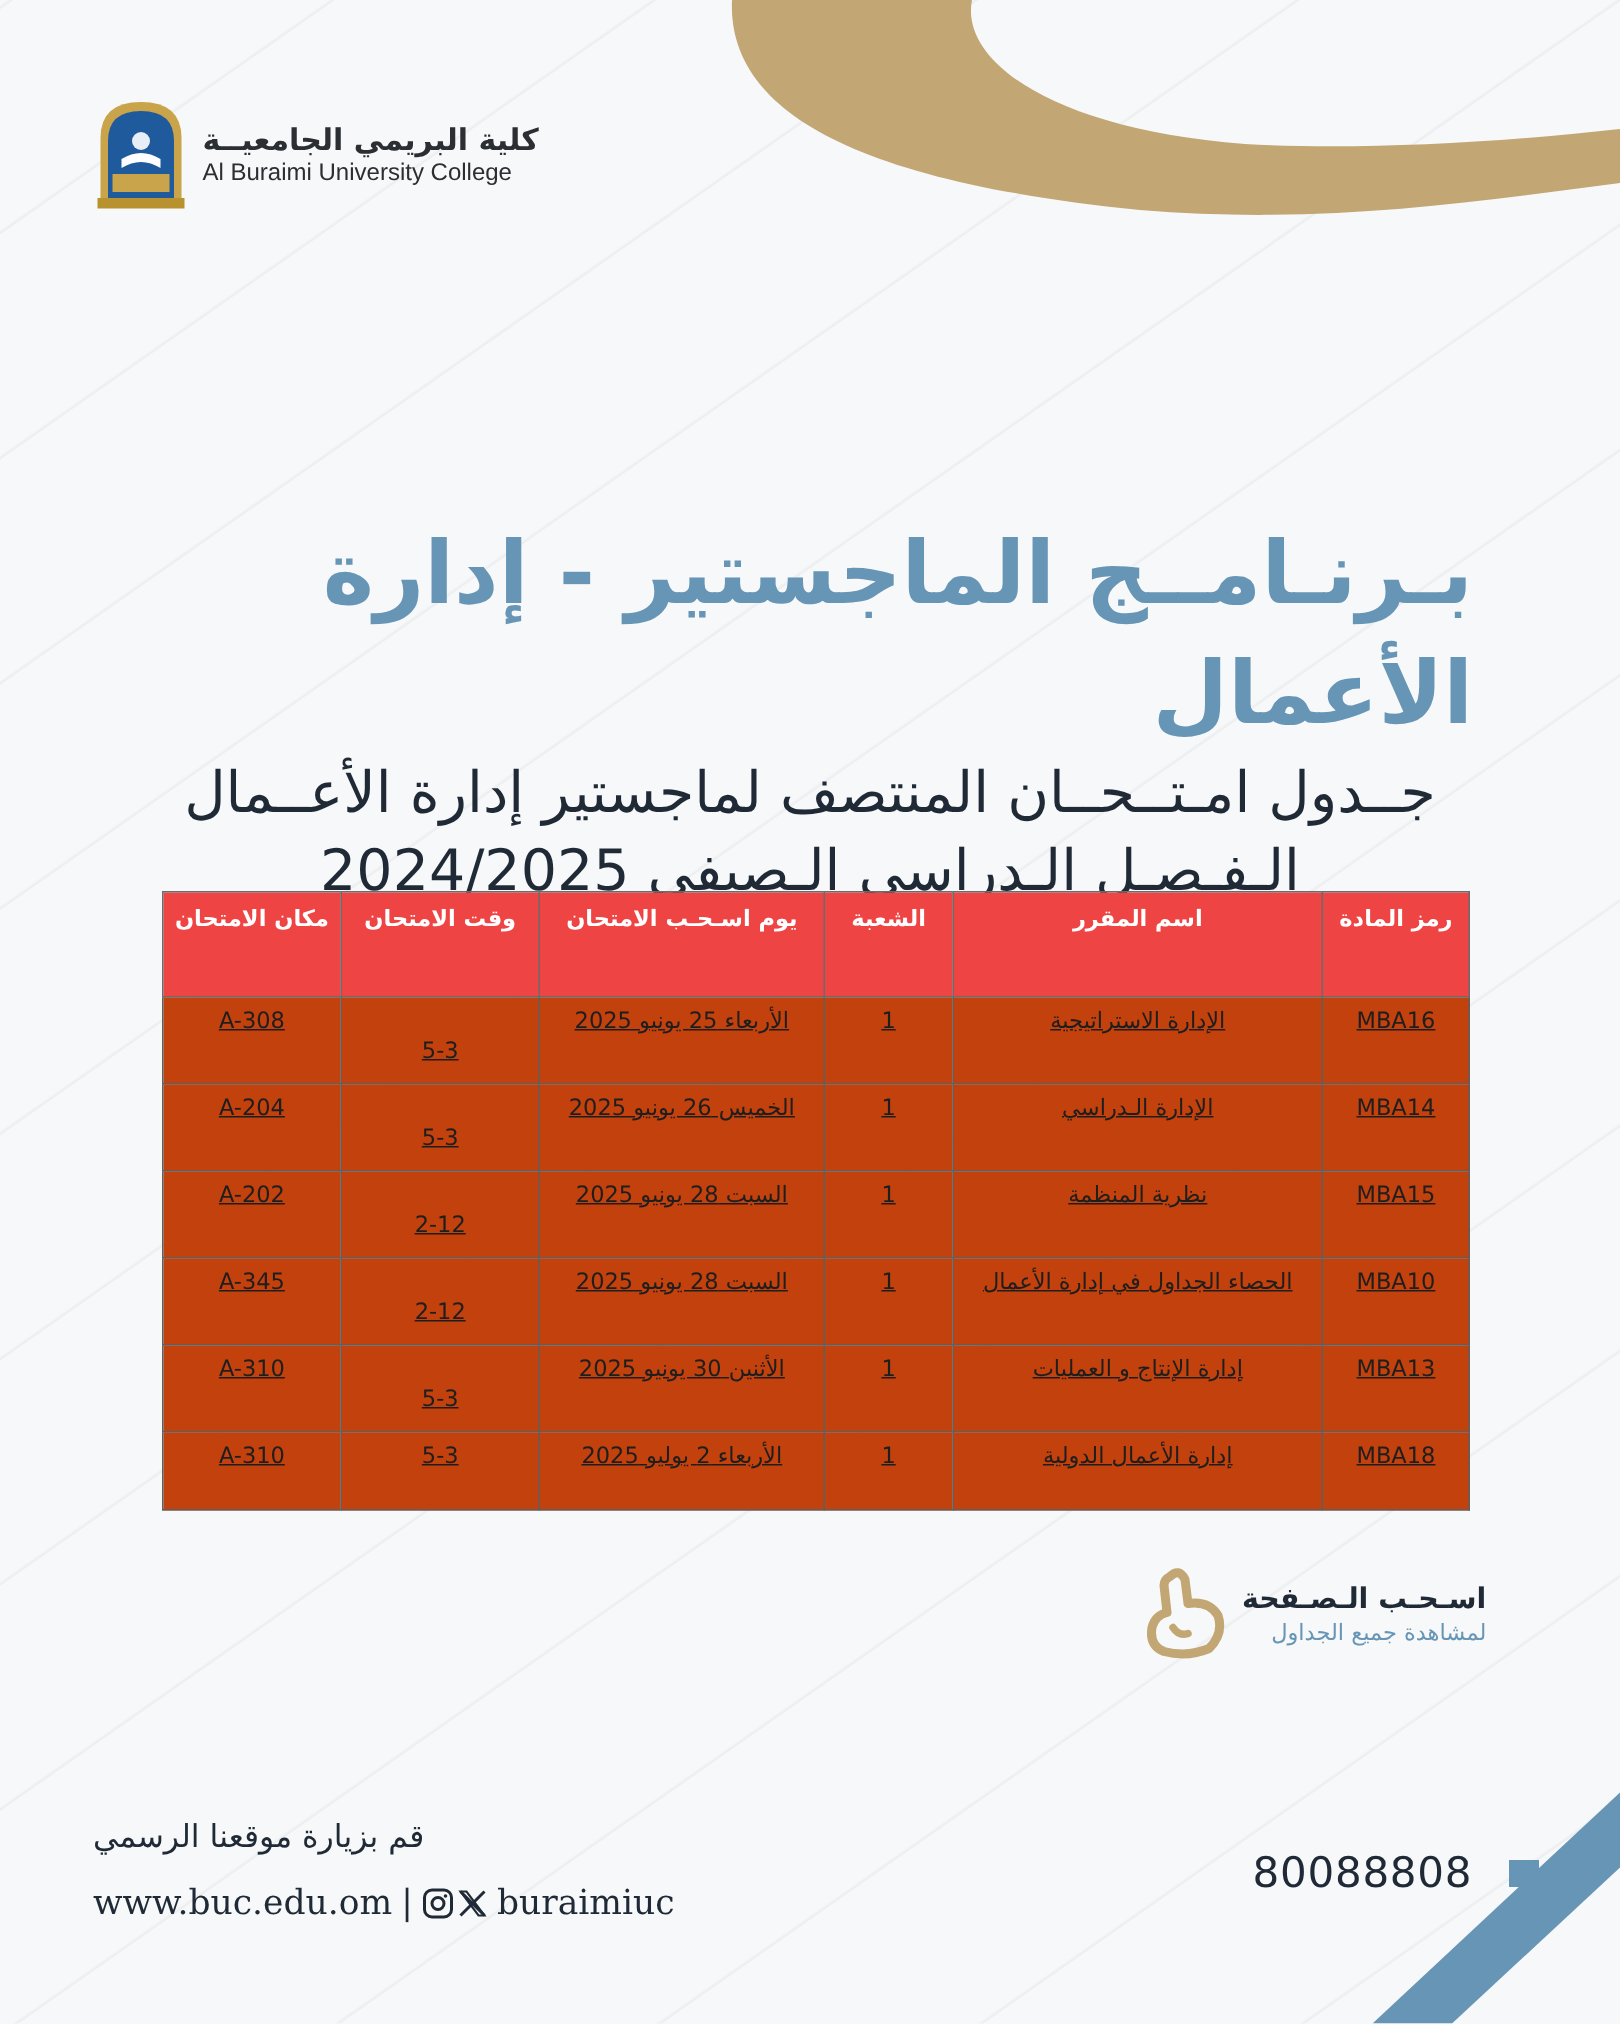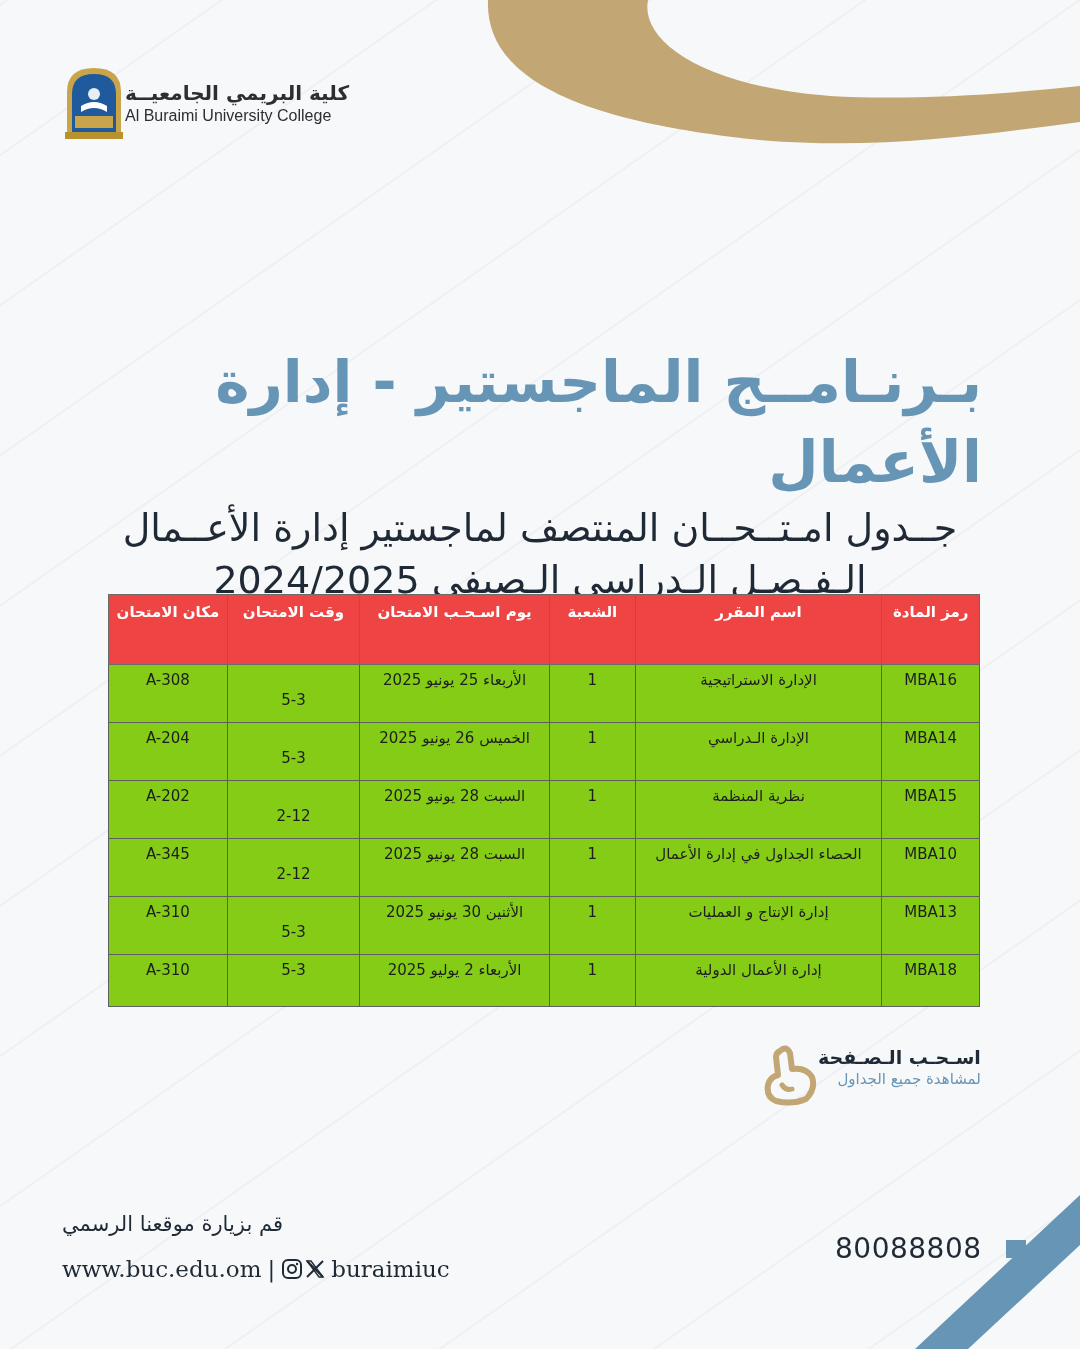--- a/index.html
+++ b/index.html
@@ -9,47 +9,47 @@
     font-family: "DejaVu Sans", sans-serif;
   }
   .bg-lines {
     position: absolute; inset: 0;
     background: repeating-linear-gradient(-35deg, rgba(255,255,255,0) 0px, rgba(255,255,255,0) 120px, rgba(225,228,232,0.55) 121px, rgba(255,255,255,0) 123px);
     pointer-events: none;
   }
   .swoosh { position: absolute; left: 0; top: 0; width: 1080px; height: 160px; }
   .stripe { position: absolute; left: 0; top: 0; width: 1080px; height: 1349px; pointer-events: none; }
 
-  .logo { position: absolute; left: 63px; top: 66px; display: flex; align-items: center; }
+  .logo { position: absolute; left: 63px; top: 66px; display: flex; align-items: center; gap: 10px; }
   .logo-emblem { width: 62px; height: 74px; }
   .logo-text { display: flex; flex-direction: column; align-items: flex-start; }
   .logo-ar { font-family: "DejaVu Sans", sans-serif; font-weight: bold; font-size: 20px; color: #2b2f33; direction: rtl; line-height: 26px; }
   .logo-en { font-family: "Liberation Sans", sans-serif; font-size: 16px; color: #2b2f33; line-height: 20px; }
 
   .titles { position: absolute; left: 90px; width: 900px; top: 342px; direction: rtl; text-align: right; }
   .title-main { font-family: "DejaVu Sans", sans-serif; font-weight: bold; font-size: 58px; color: #6795b6; line-height: 80px; text-align: right; padding-right: 8px; }
   .title-sub { font-family: "DejaVu Sans", sans-serif; font-size: 38px; color: #1f2a36; line-height: 52px; text-align: center; }
 
   table.exam {
     position: absolute; left: 108px; top: 594px; width: 872px;
     border-collapse: collapse; direction: rtl;
     font-family: "DejaVu Sans", sans-serif;
   }
   table.exam th {
     background: #ef4444; color: #ffffff; font-weight: bold; font-size: 15px;
     height: 60px; vertical-align: top; padding-top: 8px; border: 1px solid #6b6b6b;
   }
   table.exam td {
-    background: #84cc16; color: #1e1e1e; font-size: 15px; text-align: center;
-    height: 45px; border: 1px solid #5f5f5f; padding: 0 6px; vertical-align: top; padding-top: 6px;
+    background: #c2410c; color: #1e1e1e; font-size: 15px; text-align: center;
+    height: 45px; border: 1px solid #5f5f5f; padding: 0 6px; vertical-align: top; padding-top: 6px; text-decoration: underline;
   }
   td.time { vertical-align: middle !important; padding-top: 12px !important; }
   td.code, td.loc { font-family: "DejaVu Sans", sans-serif; }
 
-  .swipe { position: absolute; left: 762px; top: 1045px; display: flex; align-items: flex-start; }
+  .swipe { position: absolute; left: 762px; top: 1045px; display: flex; align-items: center; gap: 10px; }
   .swipe-text { direction: rtl; text-align: right; }
   .swipe-title { font-weight: bold; font-size: 19px; color: #1f2a36; line-height: 24px; }
   .swipe-sub { font-size: 15px; color: #6795b6; line-height: 20px; }
 
   .visit { position: absolute; left: 62px; top: 1212px; direction: rtl; text-align: center; font-size: 21px; color: #1f2a36; }
   .links { position: absolute; left: 62px; top: 1256px; display: flex; align-items: center; gap: 6px; font-family: "DejaVu Serif", serif; font-size: 23px; color: #1f2a36; }
   .social-icons { display: flex; gap: 2px; align-items: center; }
 
   .phone { position: absolute; left: 835px; top: 1232px; display: flex; align-items: center; gap: 24px; }
   .phone-num { font-family: "DejaVu Sans", sans-serif; font-size: 28px; color: #1f2a36; letter-spacing: 0.5px; }

